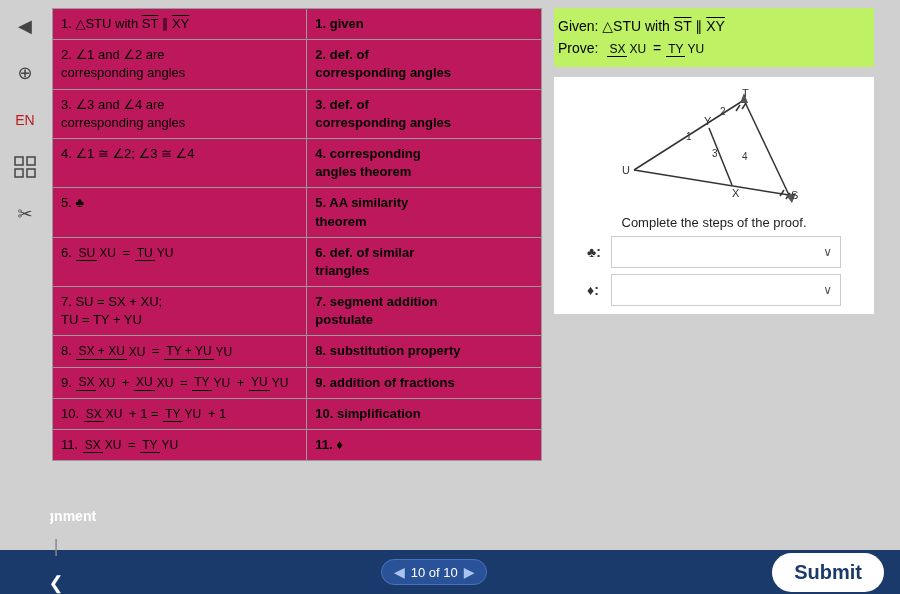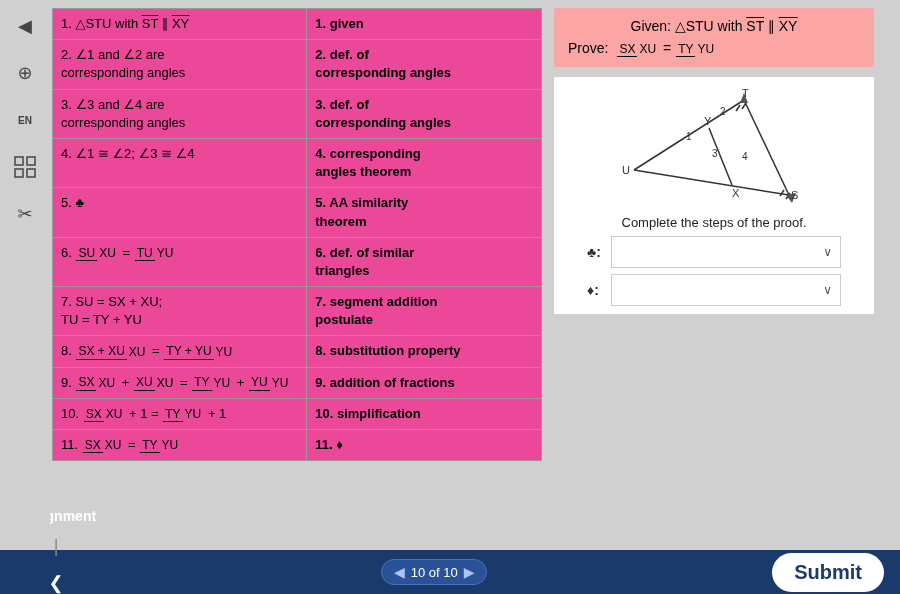--- a/index.html
+++ b/index.html
@@ -40,21 +40,21 @@
 
     
     .proof-section {
       flex: 1;
       max-width: 490px;
     }
 
     .proof-table {
       width: 100%;
       border-collapse: collapse;
-      background: #ec4899;
+      background: #be185d;
       font-size: 13px;
     }
     .proof-table td {
       border: 1px solid #999;
       padding: 6px 8px;
       vertical-align: top;
       line-height: 1.4;
     }
     .proof-table td:first-child {
       width: 52%;
@@ -83,25 +83,24 @@
 
     
     .right-panel {
       width: 320px;
       display: flex;
       flex-direction: column;
       gap: 10px;
     }
 
     .given-box {
-      background: #fca5a5;
-      padding: 10px 14px;
+      background: #bef264;
+      padding: 10px 4px;
       font-size: 14px;
       border-radius: 2px;
-      text-align: center;
     }
     .given-box .prove-line {
       display: flex;
       align-items: center;
       gap: 6px;
     }
 
     .diagram-box {
       background: white;
       padding: 8px;
@@ -217,21 +216,21 @@
     .overline {
       text-decoration: overline;
     }
   </style>
 </head>
 <body>
 
 <div class="sidebar">
   <div class="sidebar-icon">◀</div>
   <div class="sidebar-icon">⊕</div>
-  <div class="sidebar-icon" style="font-size:10px;font-weight:bold;color:#404040;">EN</div>
+  <div class="sidebar-icon" style="font-size:14px;font-weight:normal;color:#b91c1c;">EN</div>
   <div class="sidebar-icon">
     <svg width="22" height="22" viewBox="0 0 22 22">
       <rect x="1" y="1" width="8" height="8" fill="none" stroke="#444" stroke-width="1.5"></rect>
       <rect x="13" y="1" width="8" height="8" fill="none" stroke="#444" stroke-width="1.5"></rect>
       <rect x="1" y="13" width="8" height="8" fill="none" stroke="#444" stroke-width="1.5"></rect>
       <rect x="13" y="13" width="8" height="8" fill="none" stroke="#444" stroke-width="1.5"></rect>
     </svg>
   </div>
   <div class="sidebar-icon">✂</div>
 </div>

